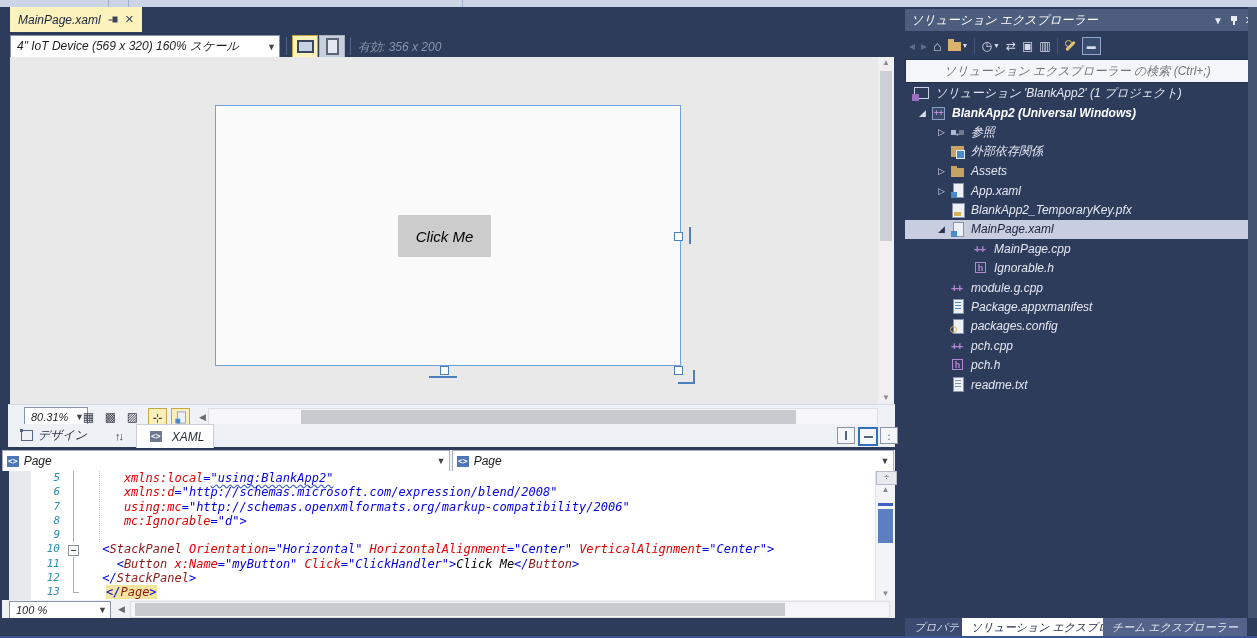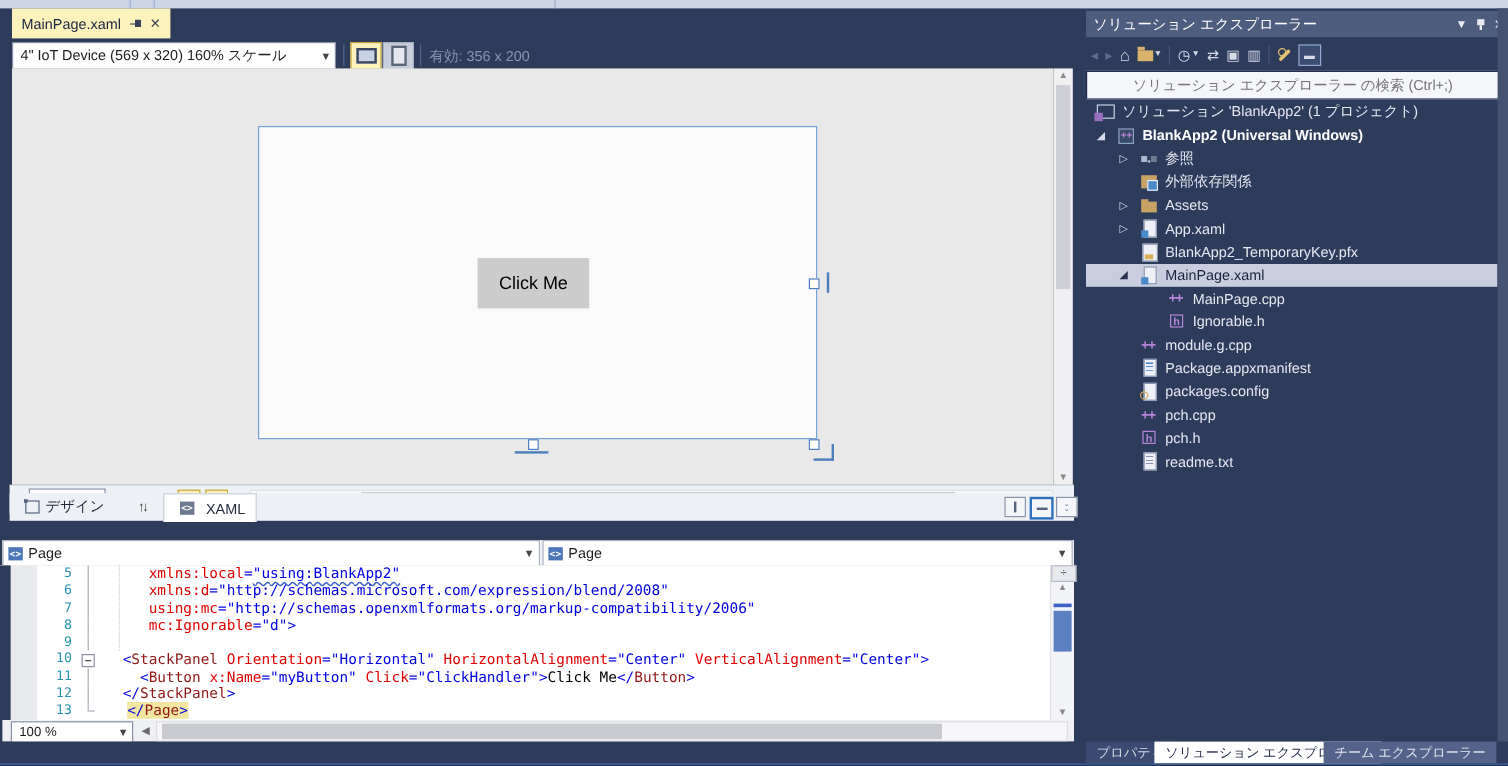--- a/index.html
+++ b/index.html
@@ -1,18 +1,18 @@
 <!DOCTYPE html>
 <html><head>
 <meta charset="utf-8">
 <style>
   html,body{margin:0;padding:0;background:#1a2338;}
   .screen{position:relative;width:1257px;height:638px;overflow:hidden;background:#2E3C5C;
     font-family:"Liberation Sans","DejaVu Sans",sans-serif;-webkit-font-smoothing:antialiased;}
-  .abs{position:absolute;}
+  .abs{position:absolute;font-style:italic;}
 
   
   .top-strip{left:0;top:0;width:1257px;height:7px;background:#CBD5E6;}
   .top-strip i{position:absolute;top:0;width:1px;height:7px;background:#9FAECB;}
 
   
   .doc-tab{left:10px;top:7px;height:25px;background:#FBF2BC;color:#1B2542;display:flex;align-items:center;
     padding:0 8px;font-size:12px;gap:7px;}
   .doc-tab .x{font-size:11px;color:#3A4458;cursor:default;}
   .pin{width:10px;height:11px;position:relative;display:inline-block;color:#3A4458;}
@@ -45,21 +45,21 @@
   
   .d-status{left:8px;top:404px;width:887px;height:23px;background:#EEF1F6;border-top:1px solid #D5DAE4;}
   .mini-ico{position:absolute;top:3px;width:17px;height:17px;display:flex;align-items:center;justify-content:center;
     font-size:12px;color:#3A3F4C;}
   .mini-ico.sel{background:#FBF0BC;border:1px solid #C9A73F;}
   .hscroll{position:absolute;background:#F6F6F8;border:1px solid #DCDEE4;}
   .hscroll .thumb{position:absolute;top:1px;bottom:1px;background:#C9CACF;}
   .larr{color:#6A6A6A;font-size:9px;}
 
   
-  .vswitch{left:8px;top:411px;width:887px;height:23px;background:#EDF0F5;}
+  .vswitch{left:8px;top:424px;width:887px;height:23px;background:#EDF0F5;}
   .vtab{position:absolute;top:0;height:23px;display:flex;align-items:center;gap:5px;font-size:12px;color:#1E2838;padding:0 9px;}
   .vtab.active{background:#FFFFFF;border:1px solid #C9CEDA;border-bottom:none;}
   .design-ico{width:10px;height:9px;border:1px solid #56647E;position:relative;}
   .design-ico::after{content:"";position:absolute;left:-2px;top:-2px;width:3px;height:3px;background:#56647E;}
   .updown{font-size:11px;color:#333;letter-spacing:-2px;}
   .splitbox{position:absolute;top:3px;width:16px;height:15px;border:1px solid #8A94A8;background:#F4F6FA;
     display:flex;align-items:center;justify-content:center;}
   .splitbox.sel{border:2px solid #2F6FBE;}
   .splitbox .vbar{width:2px;height:9px;background:#56647E;}
   .splitbox .hbar{width:9px;height:2px;background:#56647E;}
@@ -123,21 +123,21 @@
   .tb-boxed{width:17px;height:16px;border:1px solid #93A7CC;background:#3A4C70;display:flex;align-items:center;justify-content:center;color:#D5DCE8;font-size:9px;}
 
   .se-search{left:905px;top:59px;width:343px;height:22px;background:#F4F6FA;border:1px solid #23304C;
     display:flex;align-items:center;font-size:12px;color:#5A6474;padding-left:32px;}
   .se-search .ph{flex:1;padding:0 6px;border:0;background:transparent;font:inherit;color:inherit;outline:none;}
   .mag{width:13px;height:13px;position:relative;flex:none;margin-right:2px;}
   .mag::before{content:"";position:absolute;left:4px;top:1px;width:6px;height:6px;border:1.6px solid #4A5668;border-radius:50%;}
   .mag::after{content:"";position:absolute;left:2px;top:8px;width:5px;height:1.6px;background:#4A5668;transform:rotate(40deg);}
   .mag-arr{font-size:8px;color:#4A5668;margin-right:5px;}
 
-  .se-tree{left:905px;top:84px;width:343px;height:530px;overflow:hidden;}
+  .se-tree{left:905px;top:84px;width:343px;height:530px;overflow:hidden;text-align:center;}
   .tree-row{height:19.4px;display:flex;align-items:center;color:#E4E8F2;font-size:12px;white-space:nowrap;}
   .tree-row.bold .lab{font-weight:bold;color:#FFFFFF;}
   .tree-row.sel{background:#C8CDDF;color:#1B2440;}
   .tree-row.sel .exp{color:#2A3450;}
   .lvls{padding-left:7px;} .lvl0{padding-left:9px;} .lvl1{padding-left:28px;} .lvl2{padding-left:68px;}
   .exp{width:17px;flex:none;font-size:9px;color:#D6DCE8;}
   .lab{margin-left:5px;}
 
   
   .ti{width:16px;height:15px;position:relative;flex:none;display:inline-block;}

